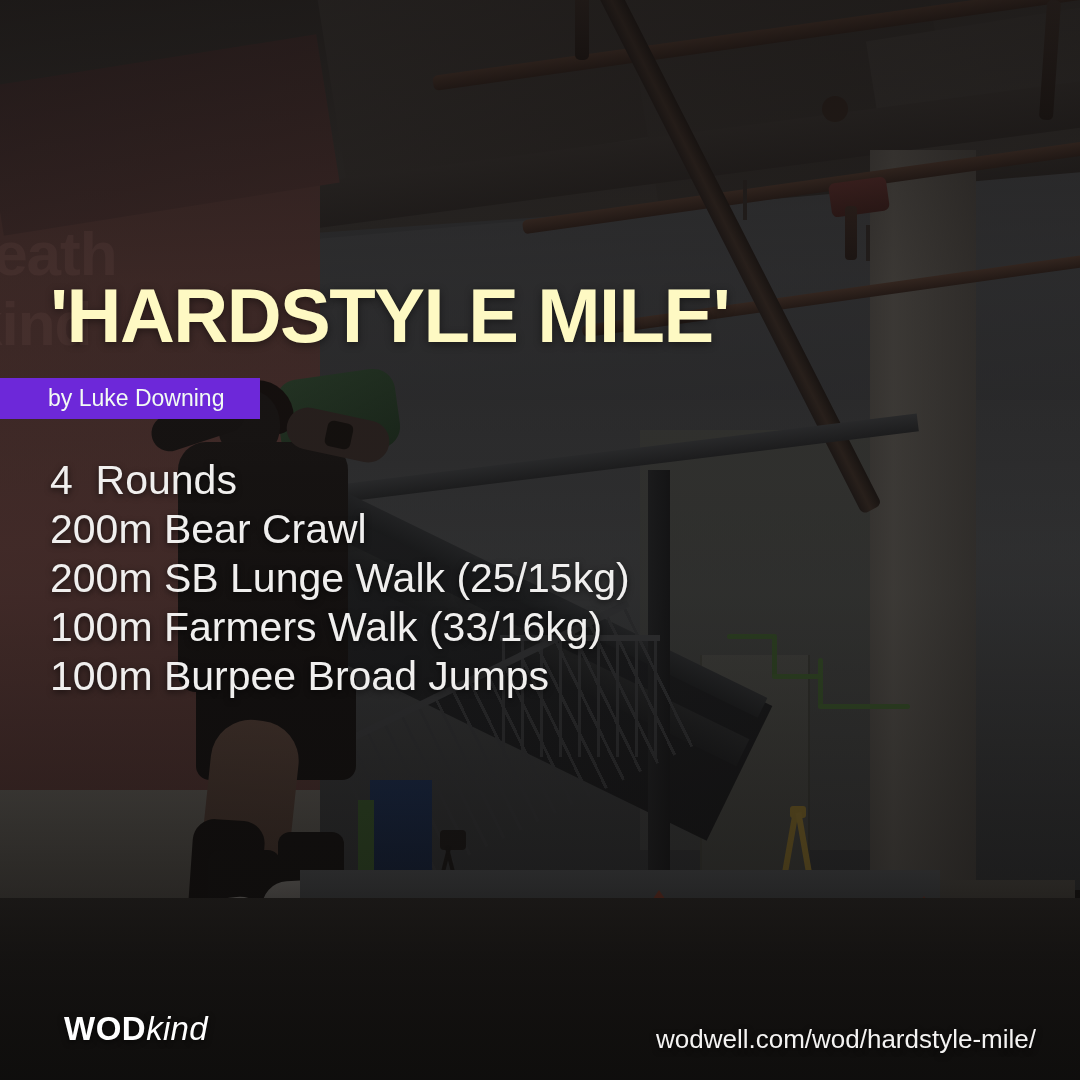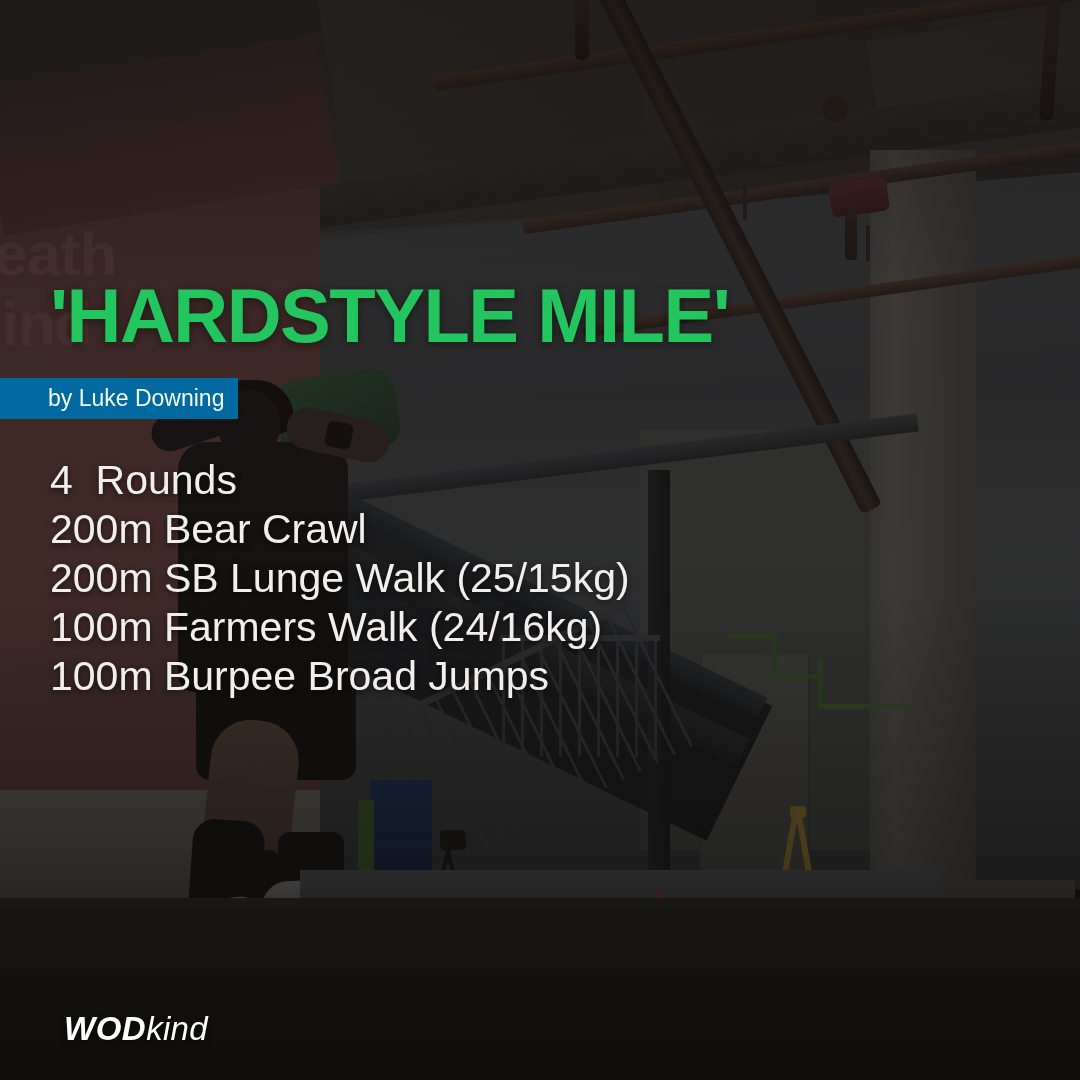--- a/index.html
+++ b/index.html
@@ -336,31 +336,31 @@
       rgba(14,12,11,.72) 82%,
       rgba(12,11,10,.88) 100%);
   }
 
   
   .content{ position:absolute; inset:0; }
 
   .wod-title{
     position:absolute; left:50px; top:278px;
     font-size:76px; line-height:1; font-weight:700;
-    color:#22c55e; letter-spacing:-1.5px;
+    color:#fef9c3; letter-spacing:-1.5px;
     font-family:"Liberation Sans", sans-serif;
     text-shadow:0 2px 8px rgba(0,0,0,.45);
     white-space:nowrap;
   }
 
   .author-badge{
     position:absolute; left:0px; top:378px;
-    height:41px; padding:0 14px 0 48px;
+    height:41px; padding:0 36px 0 48px;
     display:flex; align-items:center;
-    background:#0369a1;
+    background:#6d28d9;
     font-size:23px; color:#f2fbf4; font-weight:400;
     font-family:"Liberation Sans", sans-serif;
     white-space:nowrap;
   }
 
   .wod-body{
     position:absolute; left:50px; top:456px;
     font-size:41px; line-height:49px;
     color:#f0efee; font-weight:400;
     font-family:"Liberation Sans", sans-serif;
@@ -369,21 +369,21 @@
   .wod-line{ white-space:pre; }
 
   
   .logo{
     position:absolute; left:64px; top:1012px;
     font-size:33px; line-height:1; color:#ffffff;
     font-family:"Liberation Sans", sans-serif;
     text-shadow:0 2px 6px rgba(0,0,0,.6);
     white-space:nowrap;
   }
-  .logo .wod{ font-weight:700; letter-spacing:.5px;font-style:italic; }
+  .logo .wod{ font-weight:700; letter-spacing:.5px; }
   .logo .well{ font-weight:300; font-style:italic; letter-spacing:.3px; }
 
   .site-url{
     position:absolute; right:44px; top:1026px;
     font-size:26px; line-height:1; color:#f4f3f2; font-weight:400;
     font-family:"Liberation Sans", sans-serif;
     text-shadow:0 2px 6px rgba(0,0,0,.6);
     white-space:nowrap;
   }
 </style>
@@ -488,23 +488,24 @@
     <div class="wod-title">'HARDSTYLE MILE'</div>
 
     <div class="author-badge">
       <span>by Luke Downing</span>
     </div>
 
     <div class="wod-body">
       <div class="wod-line">4  Rounds</div>
       <div class="wod-line">200m Bear Crawl</div>
       <div class="wod-line">200m SB Lunge Walk (25/15kg)</div>
-      <div class="wod-line">100m Farmers Walk (24/16kg)</div>
+      <div class="wod-line">100m Farmers Walk (33/16kg)</div>
       <div class="wod-line">100m Burpee Broad Jumps</div>
     </div>
 
     <div class="logo">
       <span class="wod">WOD</span><span class="well">kind</span>
     </div>
 
+    <div class="site-url">wodwell.com/wod/hardstyle-mile/</div>
 
   </div>
 </div>
 
 </body></html>

